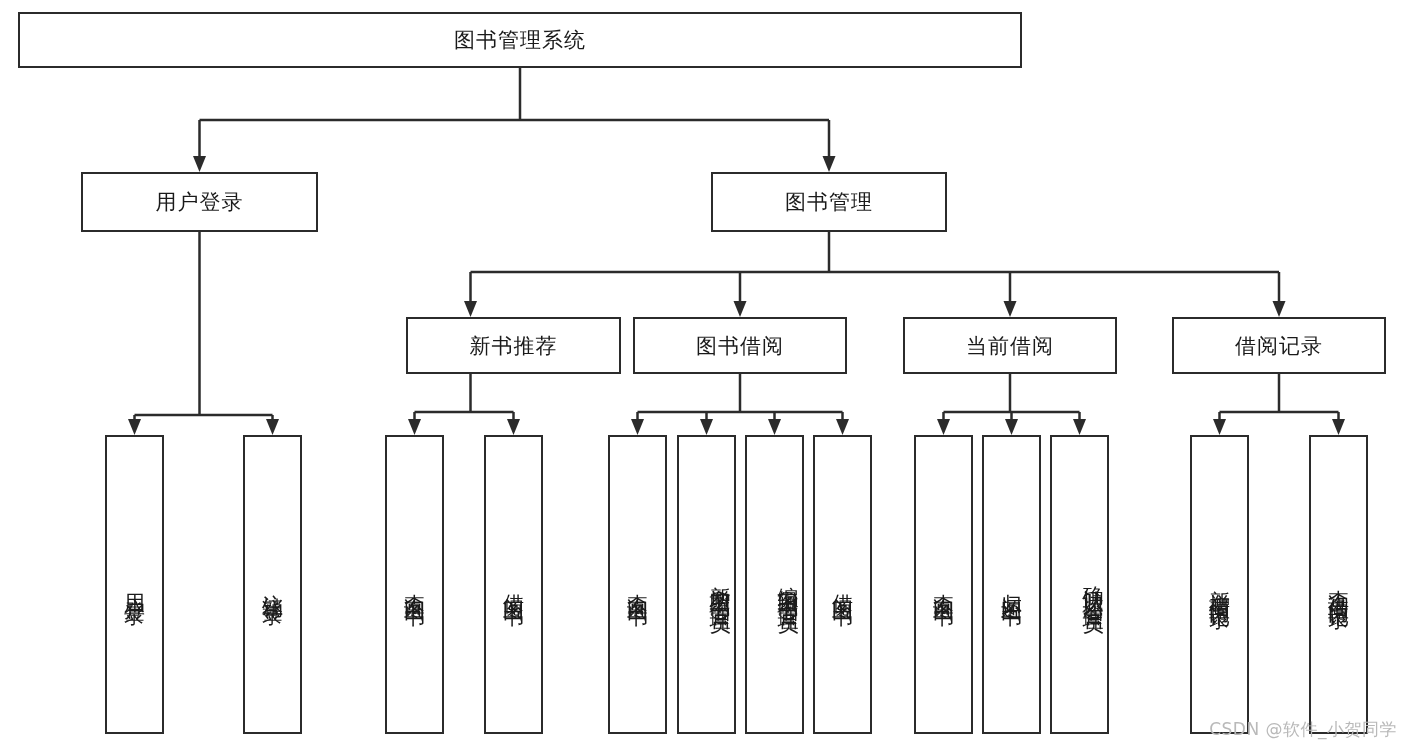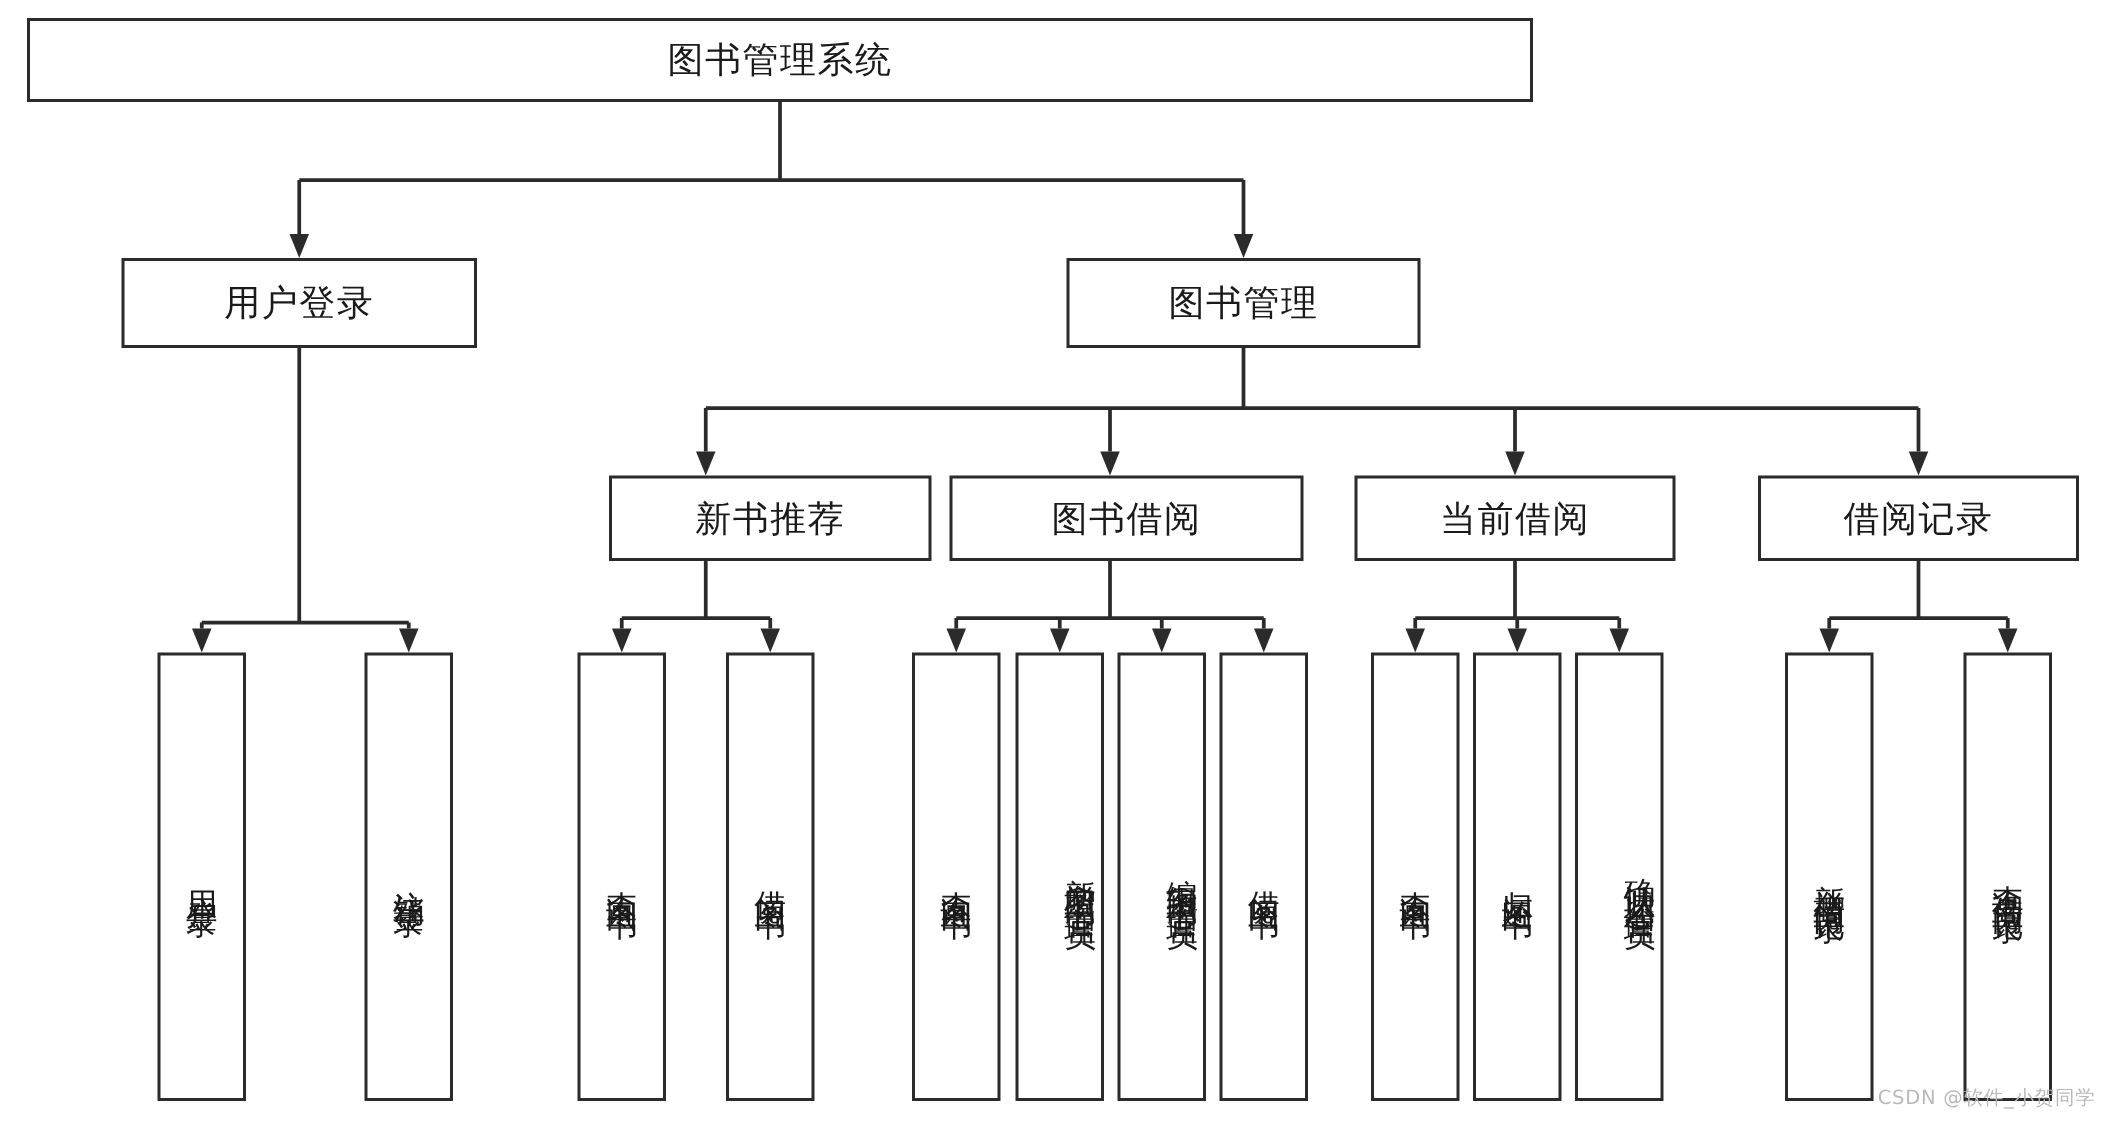--- a/index.html
+++ b/index.html
@@ -27,21 +27,21 @@
     background: #ffffff;
     border: 2.5px solid #2b2b2b;
   }
   .node-label-h {
     position: absolute;
     left: 0; top: 0; right: 0; bottom: 0;
     display: flex;
     align-items: center;
     justify-content: center;
     color: #1a1a1a;
-    font-size: 24px;
+    font-size: 21px;
     letter-spacing: 1px;
     white-space: nowrap;
   }
   .node-label-v {
     position: absolute;
     left: 0; right: 0;
     display: flex;
     align-items: flex-start;
     justify-content: center;
     color: #1a1a1a;
@@ -68,21 +68,21 @@
     fill: none;
   }
   .conn-arrow {
     fill: #2b2b2b;
   }
   .watermark {
     position: absolute;
     right: 8px;
     bottom: 6px;
     color: #b9b9b9;
-    font-size: 13px;
+    font-size: 17px;
     white-space: nowrap;
     letter-spacing: 0.5px;
     text-align: center;
   }
 </style>
 </head>
 <body>
 
 <div id="diagram-root">
   <svg class="connectors" id="connectors-layer" viewBox="0 0 1405 747" preserveAspectRatio="none">
@@ -145,21 +145,21 @@
       </div>
       <div class="node-box" style="left: 81px; top: 172px; width: 237px; height: 60px;">
         <div class="node-label-h">用户登录</div>
       </div>
       <div class="node-box" style="left: 711px; top: 172px; width: 236px; height: 60px;">
         <div class="node-label-h">图书管理</div>
       </div>
       <div class="node-box" style="left: 363px; top: 317px; width: 215px; height: 57px; margin-left: 43px;">
         <div class="node-label-h">新书推荐</div>
       </div>
-      <div class="node-box" style="left: 633px; top: 317px; width: 236px; height: 57px;">
+      <div class="node-box" style="left: 633px; top: 317px; width: 214px; height: 57px;">
         <div class="node-label-h">图书借阅</div>
       </div>
       <div class="node-box" style="left: 903px; top: 317px; width: 214px; height: 57px; text-align: right;">
         <div class="node-label-h">当前借阅</div>
       </div>
       <div class="node-box" style="left: 1172px; top: 317px; width: 214px; height: 57px;">
         <div class="node-label-h">借阅记录</div>
       </div>
       <div class="node-box" style="left: 105px; top: 435px; width: 59px; height: 299px;">
         <div class="node-label-v centered" style="top: 0px; bottom: 0px; height: 295px;">用户登录</div>

